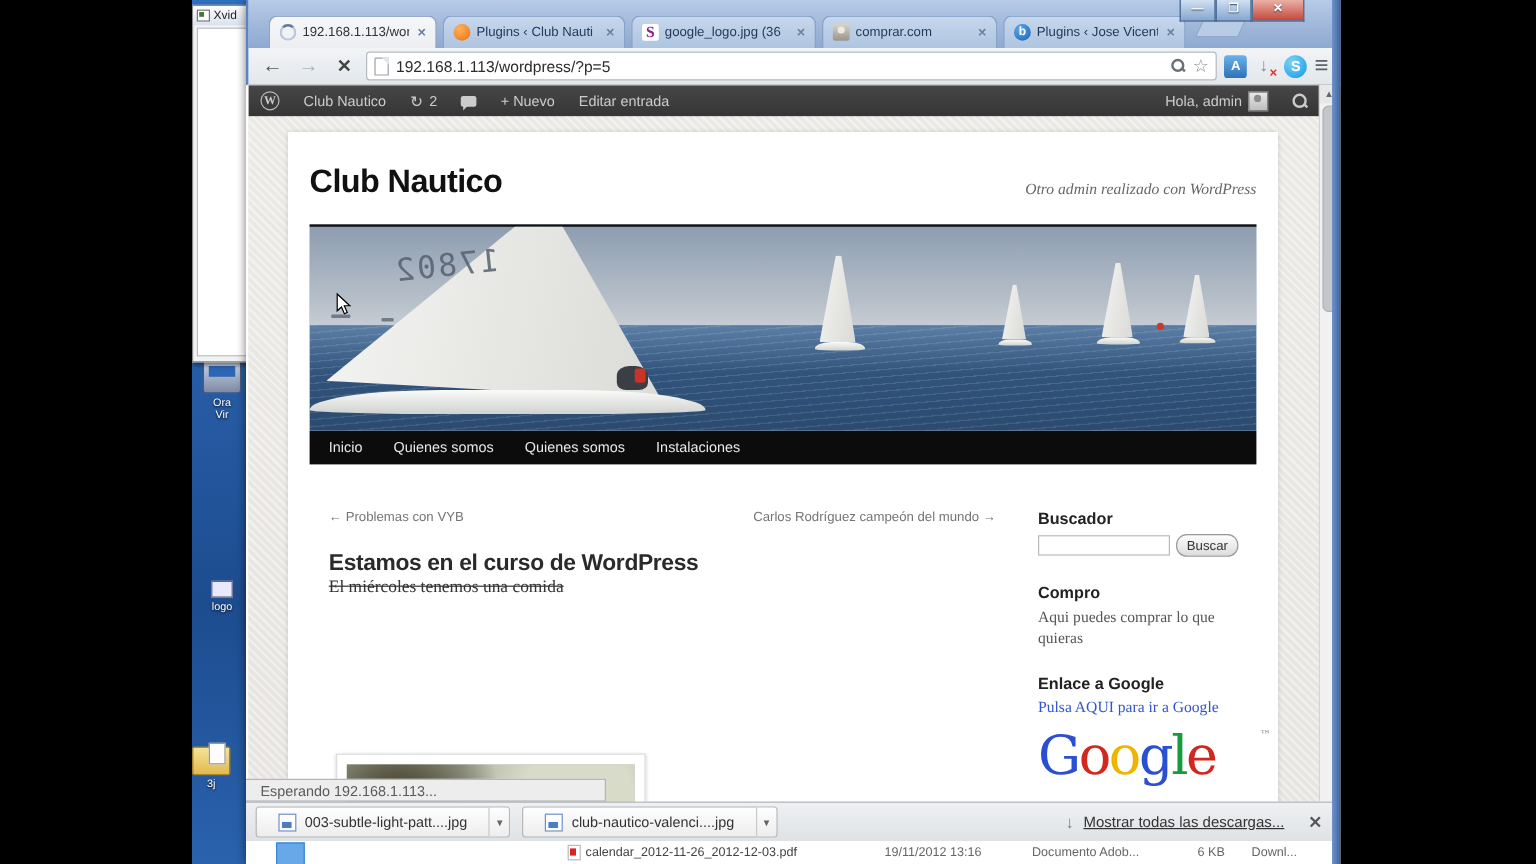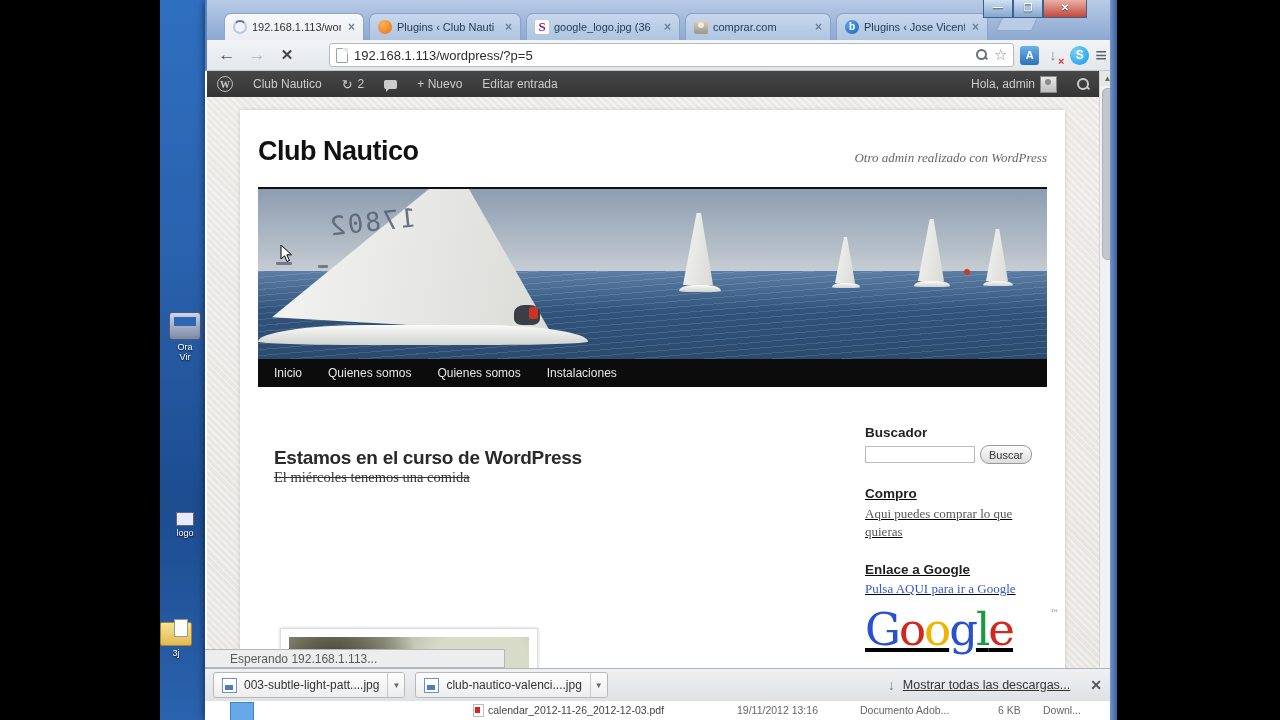--- a/index.html
+++ b/index.html
@@ -52,21 +52,21 @@
   .winctl .wbtn.close{width:42px;background:linear-gradient(#e9b1a6,#c4473a);}
 
   
   .toolbar{left:0;top:40px;width:912px;height:31px;background:linear-gradient(#f2f4f6,#e3e7eb);
     border-left:2px solid #5b83c4;border-right:2px solid #5b83c4;border-bottom:1px solid #c3c8cd;
     box-sizing:border-box;display:flex;align-items:center;padding:0 8px;gap:6px;}
   .navbtn{font-size:17px;color:#555;width:24px;text-align:center;font-weight:bold;}
   .navbtn.dis{color:#aab2ba;}
   .stopbtn{font-size:15px;color:#444;width:24px;text-align:center;font-weight:bold;}
   .omnibox{flex:1;height:22px;background:#fff;border:1px solid #b4bac1;border-radius:3px;display:flex;
-    align-items:center;padding:0 6px;gap:6px;font-size:13px;color:#333;margin-left:24px;}
+    align-items:center;padding:0 6px;gap:6px;font-size:13px;color:#333;}
   .page-ico{width:10px;height:13px;background:#fff;border:1px solid #9aa2ab;border-radius:1px;position:relative;flex:0 0 auto;}
   .page-ico::after{content:"";position:absolute;right:-1px;top:-1px;border:3px solid transparent;border-top-color:#e3e7eb;border-right-color:#e3e7eb;}
   .omni-url{flex:1;color:#2c2c2c;}
   .mag{width:12px;height:12px;position:relative;flex:0 0 auto;}
   .mag::before{content:"";position:absolute;left:0;top:0;width:7px;height:7px;border:2px solid #6a7077;border-radius:50%;}
   .mag::after{content:"";position:absolute;left:8px;top:8px;width:4px;height:2px;background:#6a7077;transform:rotate(45deg);}
   .star{font-size:15px;color:#8a9097;}
   .ext{width:19px;height:19px;border-radius:3px;flex:0 0 auto;position:relative;}
   .ext-translate{background:linear-gradient(#6db1e8,#2d72b8);color:#fff;font-size:11px;font-weight:bold;text-align:center;line-height:19px;}
   .ext-download{background:transparent;}
@@ -146,41 +146,41 @@
       radial-gradient(circle at 40% 70%,#6f756b 0 18%,rgba(0,0,0,0) 40%),
       radial-gradient(circle at 80% 25%,rgba(222,224,206,.9) 0 22%,rgba(0,0,0,0) 48%),
       linear-gradient(#a8ae9a,#b6bba8);}
 
   .side-col{position:absolute;left:607px;top:38px;width:182px;}
   .w-title{font-size:13.5px;font-weight:bold;color:#222;}
   .search-row{margin-top:5px;display:flex;gap:5px;align-items:center;}
   .search-input{width:102px;height:15px;border:1px solid #bbb;background:#fff;font-size:11px;padding:0 3px;}
   .search-btn{height:19px;font-size:11px;color:#333;background:linear-gradient(#fdfdfd,#dcdcdc);
     border:1px solid #999;border-radius:9px;padding:0 8px;font-family:"Liberation Sans",sans-serif;}
-  .w-block{margin-top:22px;text-decoration:underline;}
+  .w-block{margin-top:22px;}
   .w-text{margin-top:4px;font-family:"Liberation Serif",serif;font-size:13px;color:#555;line-height:1.35;}
   .w-link{margin-top:4px;font-family:"Liberation Serif",serif;font-size:13px;color:#3355cc;}
   .google-logo{margin-top:10px;font-family:"DejaVu Serif",serif;font-size:45px;font-weight:500;letter-spacing:-2px;position:relative;line-height:1;}
   .google-logo .tm{position:absolute;right:-12px;top:2px;font-size:9px;color:#888;letter-spacing:0;}
 
   
   .scrollbar{position:absolute;right:0;top:0;width:15px;height:597px;background:#f1f1f1;border-left:1px solid #d5d5d5;}
   .sb-up{height:15px;text-align:center;font-size:8px;color:#666;line-height:15px;background:#e7e7e7;}
   .sb-thumb{position:absolute;left:2px;top:17px;width:11px;height:170px;background:#c3c7cc;border-radius:5px;border:1px solid #aeb2b7;}
 
   
   .status-tip{left:0;top:649px;width:300px;height:19px;background:#ededed;border:1px solid #b5b5b5;border-left:none;
-    box-sizing:border-box;display:flex;align-items:center;padding-left:25px;font-size:12px;color:#5a5a5a;}
+    box-sizing:border-box;display:flex;align-items:center;padding-left:12px;font-size:12px;color:#5a5a5a;}
 
   
   .dlbar{left:0;top:668px;width:905px;height:33px;background:linear-gradient(#eef0f2,#dfe2e5);
     border-top:1px solid #aeb3b8;box-sizing:border-box;display:flex;align-items:center;padding:0 8px;gap:10px;}
   .dl-item{height:24px;background:linear-gradient(#fefefe,#ededed);border:1px solid #b8b8b8;border-radius:3px;
     display:flex;align-items:center;overflow:hidden;}
-  .dl-main{display:flex;gap:7px;padding:0 8px;font-size:12px;color:#333;}
+  .dl-main{display:flex;gap:7px;padding:0 18px;font-size:12px;color:#333;}
   .dl-caret{width:16px;height:24px;border-left:1px solid #c9c9c9;display:flex;align-items:center;justify-content:center;
     font-size:8px;color:#666;background:linear-gradient(#fefefe,#ededed);}
   .img-ico{width:13px;height:13px;background:#fff;border:1px solid #6f8fc9;position:relative;flex:0 0 auto;}
   .img-ico::after{content:"";position:absolute;left:2px;bottom:2px;width:8px;height:5px;background:#4d7ec2;}
   .dl-right{margin-left:auto;display:flex;align-items:center;gap:8px;}
   .dl-arrow{font-size:14px;color:#7a8085;font-weight:bold;}
   .show-all{font-size:12.5px;color:#333;text-decoration:underline;}
   .dl-close{font-size:14px;color:#555;font-weight:bold;margin-left:12px;}
 
   
@@ -195,32 +195,39 @@
   .exp-extra{position:absolute;left:838px;top:3px;color:#666;}
 
   .chrome-right-border{left:1110px;top:0;width:7px;height:720px;background:linear-gradient(90deg,#6f93cc,#3f6399);}
 </style>
 </head>
 <body>
 
 <div class="stage">
 
   <div class="abs desktop">
-    <div class="abs dicon" style="top:312px;">
+    <div class="abs dicon" style="top:300px;">
       <div class="pic vbox-pic"></div>
       <div>Ora</div>
       <div>Vir</div>
     </div>
-    <div class="abs dicon" style="top:512px;">
+    <div class="abs dicon" style="top:484px;">
       <div class="pic logo-pic"></div>
       <div>logo</div>
     </div>
     <div class="abs dicon" style="top:622px;left:-18px;width:68px;">
       <div class="pic folder-pic"></div>
       <div>3j</div>
+    </div>
+    <div class="abs xvid-win">
+      <div class="xvid-title">
+        <span class="xvid-ico"></span>
+        <span>Xvid</span>
+      </div>
+      <div class="xvid-body"></div>
     </div>
   </div>
 
   <div class="abs chrome">
 
     <div class="abs tabstrip">
       <div class="tab active" style="left:17px;width:140px;">
         <span class="fav fav-loading"></span>
         <span class="t-title">192.168.1.113/wordp</span>
         <span class="t-close">×</span>
@@ -343,20 +350,24 @@
 
           <div class="site-nav">
             <span>Inicio</span>
             <span>Quienes somos</span>
             <span>Quienes somos</span>
             <span>Instalaciones</span>
           </div>
 
           <div class="cols">
             <div class="main-col">
+              <div class="post-nav">
+                <span>← Problemas con VYB</span>
+                <span>Carlos Rodríguez campeón del mundo →</span>
+              </div>
               <div class="post-title">Estamos en el curso de WordPress</div>
               <div class="post-strike">El miércoles tenemos una comida</div>
               <div class="post-img">
                 <div class="koala"></div>
               </div>
             </div>
 
             <div class="side-col">
               <div class="w-title">Buscador</div>
               <div class="search-row">

